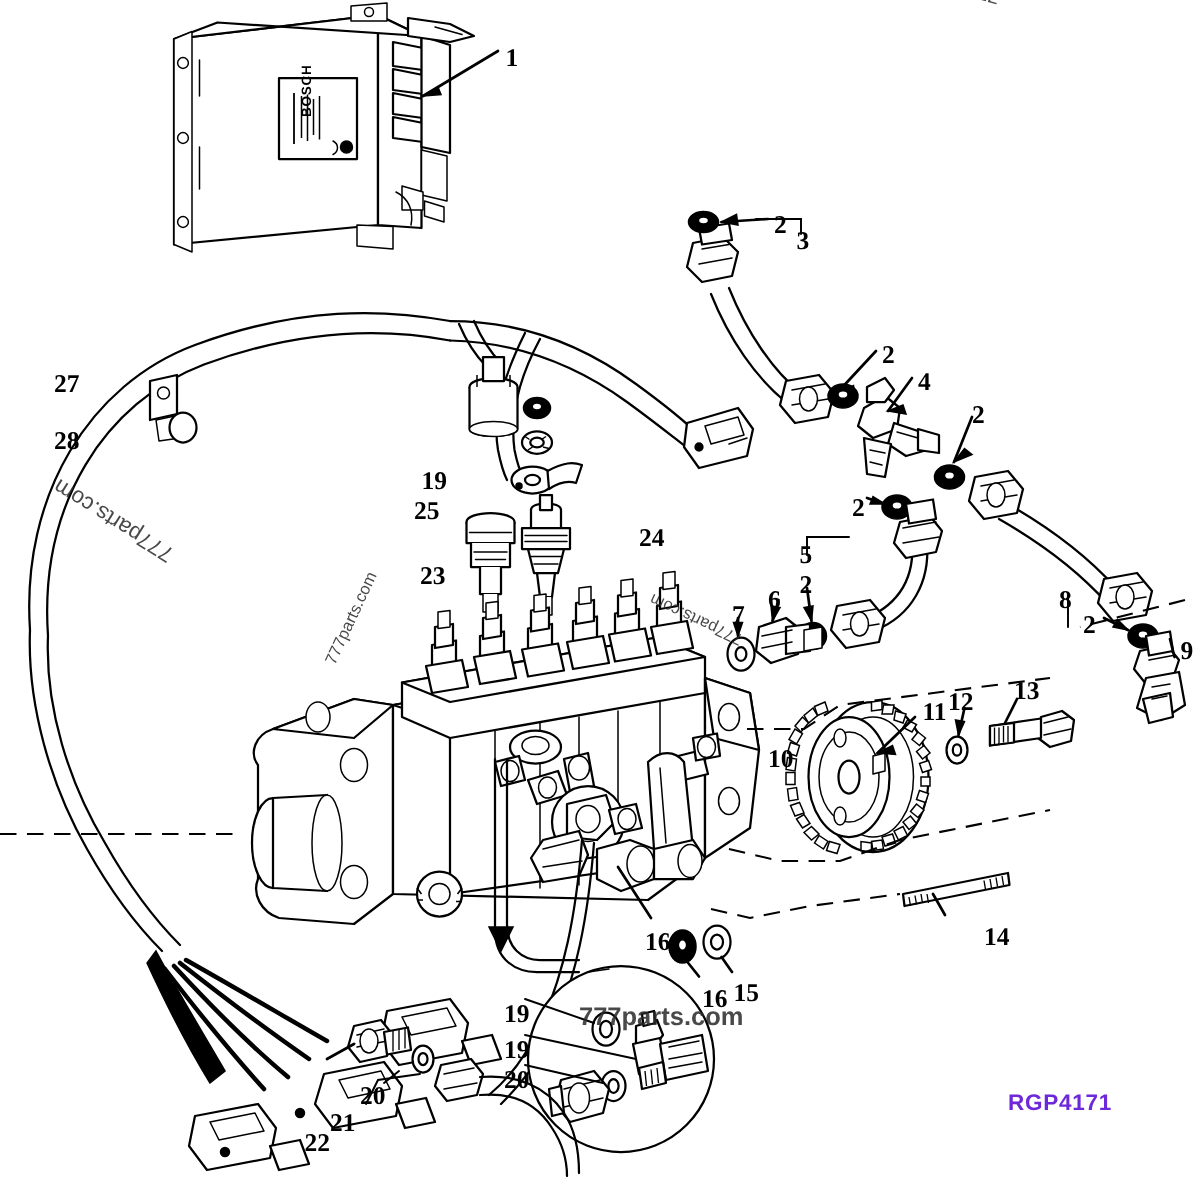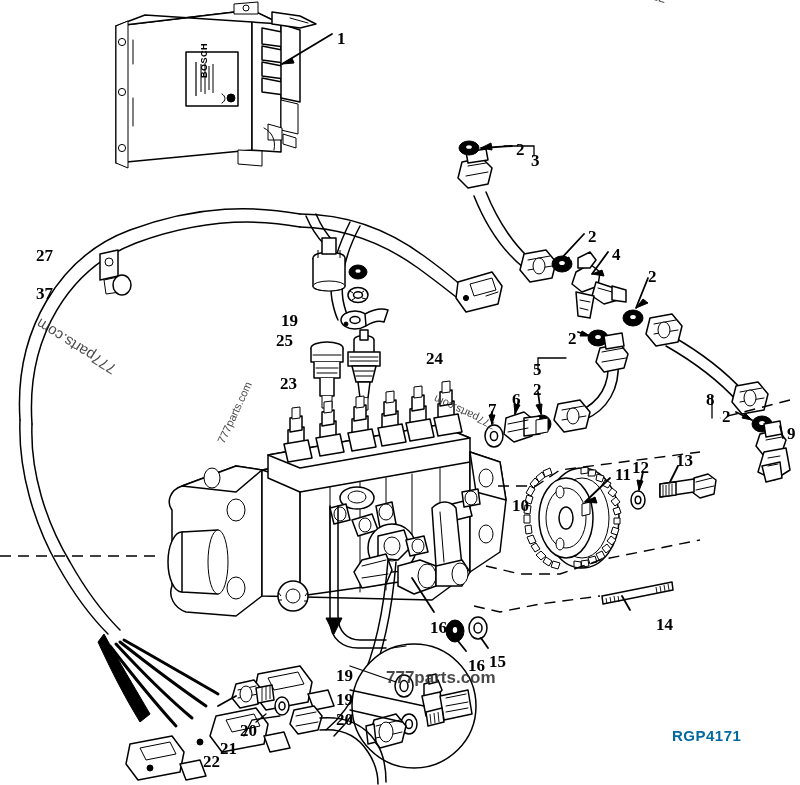--- a/index.html
+++ b/index.html
@@ -3,21 +3,21 @@
 <meta charset="utf-8">
 <title>RGP4171 Fuel Injection Pump Parts Diagram</title>
 <style>
   html,body{margin:0;padding:0;background:#ffffff;}
   body{font-family:"Liberation Sans",sans-serif;}
   #sheet{position:relative;width:800px;height:785px;background:#fff;overflow:hidden;}
   #art{position:absolute;left:0;top:0;width:800px;height:785px;}
   .callout{position:absolute;font-family:"Liberation Serif",serif;font-weight:700;
            font-size:17px;color:#000;line-height:1;white-space:nowrap;}
   .dwg{position:absolute;font-family:"Liberation Sans",sans-serif;font-weight:700;
-       font-size:15px;letter-spacing:.5px;color:#0369a1;}
+       font-size:15px;letter-spacing:.5px;color:#6d28d9;}
   .wm{position:absolute;font-family:"Liberation Sans",sans-serif;color:#2a2a2a;
       white-space:nowrap;opacity:.85;}
   #wm-a{left:664px;top:6px;font-size:13px;transform:rotate(196deg);transform-origin:left top;}
   #wm-b{left:110px;top:378px;font-size:15px;transform:rotate(212deg);transform-origin:left top;}
   #wm-c{left:386px;top:668px;font-size:17px;font-weight:600;}
   #wm-d{left:492px;top:432px;font-size:11px;transform:rotate(205deg);transform-origin:left top;}
   #wm-e{left:215px;top:440px;font-size:11px;transform:rotate(-65deg);transform-origin:left top;}
   .bosch{position:absolute;font-family:"Liberation Sans",sans-serif;font-weight:700;
          font-size:9px;letter-spacing:.5px;color:#000;}
 </style>
@@ -638,16 +638,16 @@
       <div class="callout" style="left: 336px; top: 691px;">19</div>
       <div class="callout" style="left: 336px; top: 711px;">20</div>
       <div class="callout" style="left: 240px; top: 722px;">20</div>
       <div class="callout" style="left: 220px; top: 740px;">21</div>
       <div class="callout" style="left: 203px; top: 709px; margin-top: 44px;">22</div>
       <div class="callout" style="left: 280px; top: 375px;">23</div>
       <div class="callout" style="left: 394px; top: 350px; margin-left: 32px;">24</div>
       <div class="callout" style="left: 276px; top: 332px;">25</div>
       <div class="callout" style="left: 281px; top: 312px;">19</div>
       <div class="callout" style="left: 36px; top: 247px;">27</div>
-      <div class="callout" style="left: 36px; top: 285px;">37</div>
+      <div class="callout" style="left: 36px; top: 285px;">28</div>
     </div>
 
 </div>
 
 </body></html>

